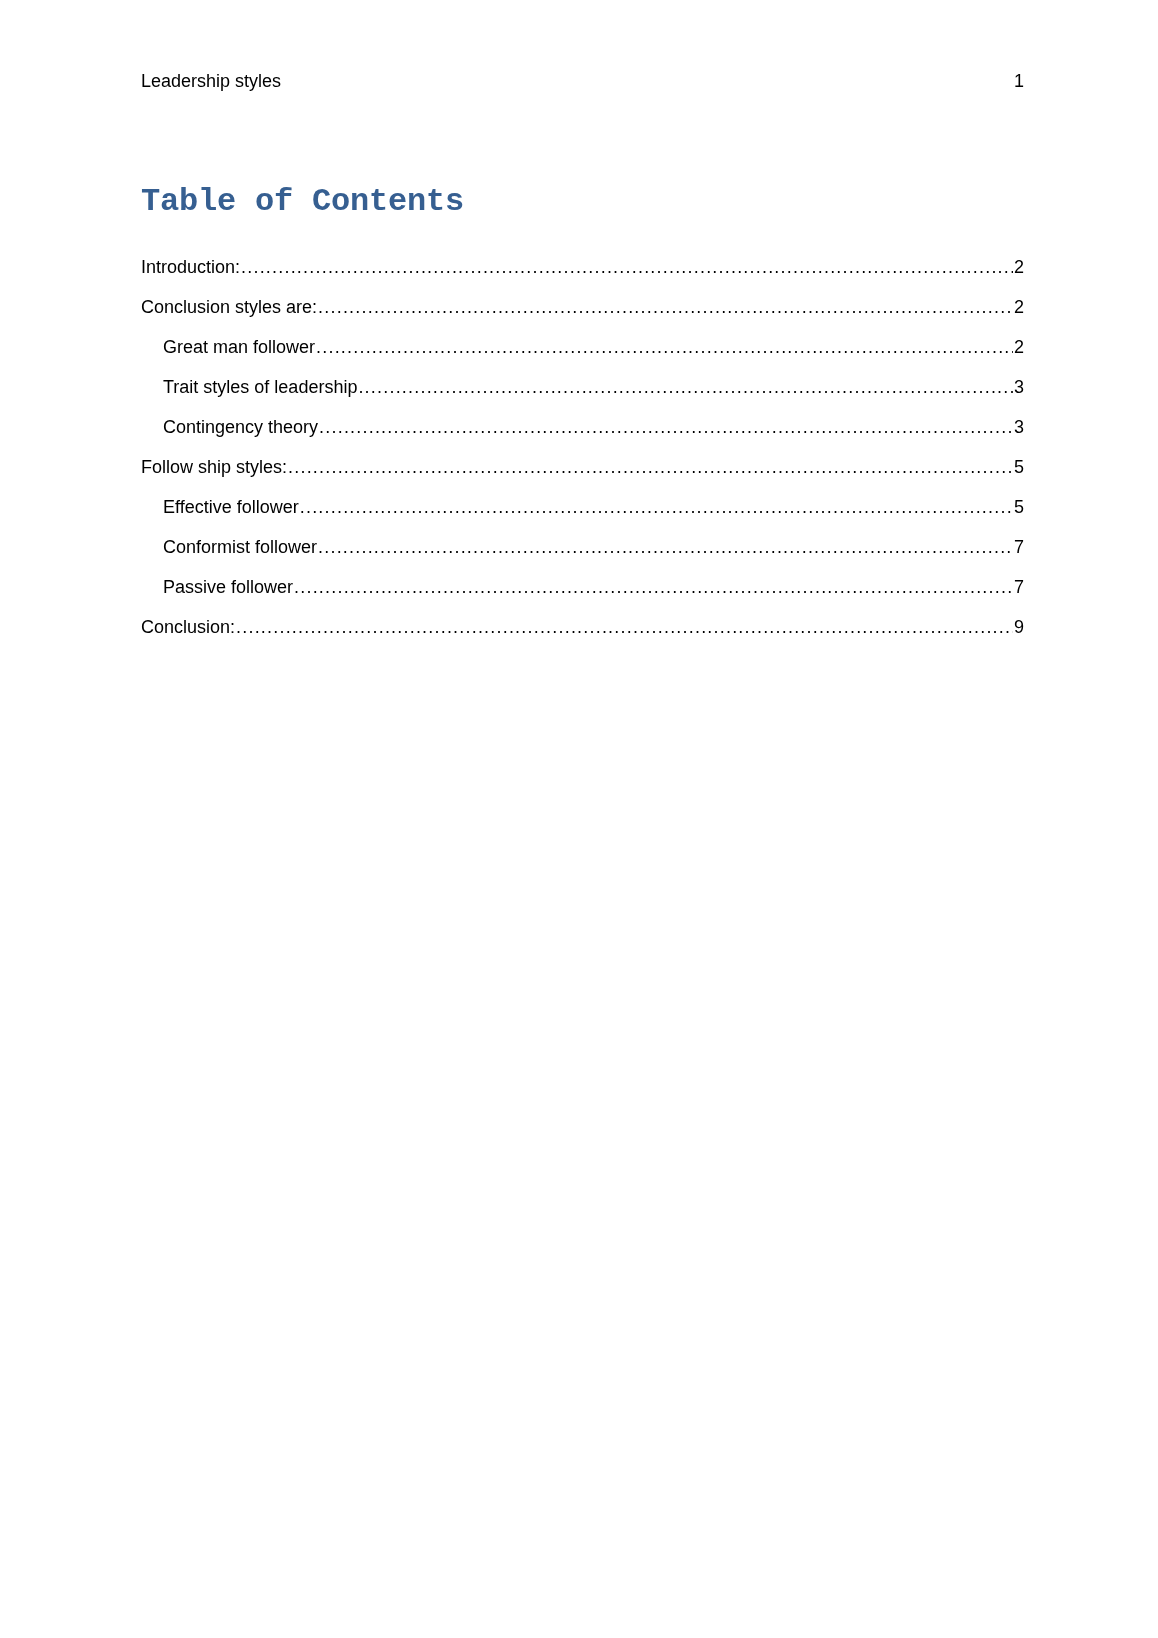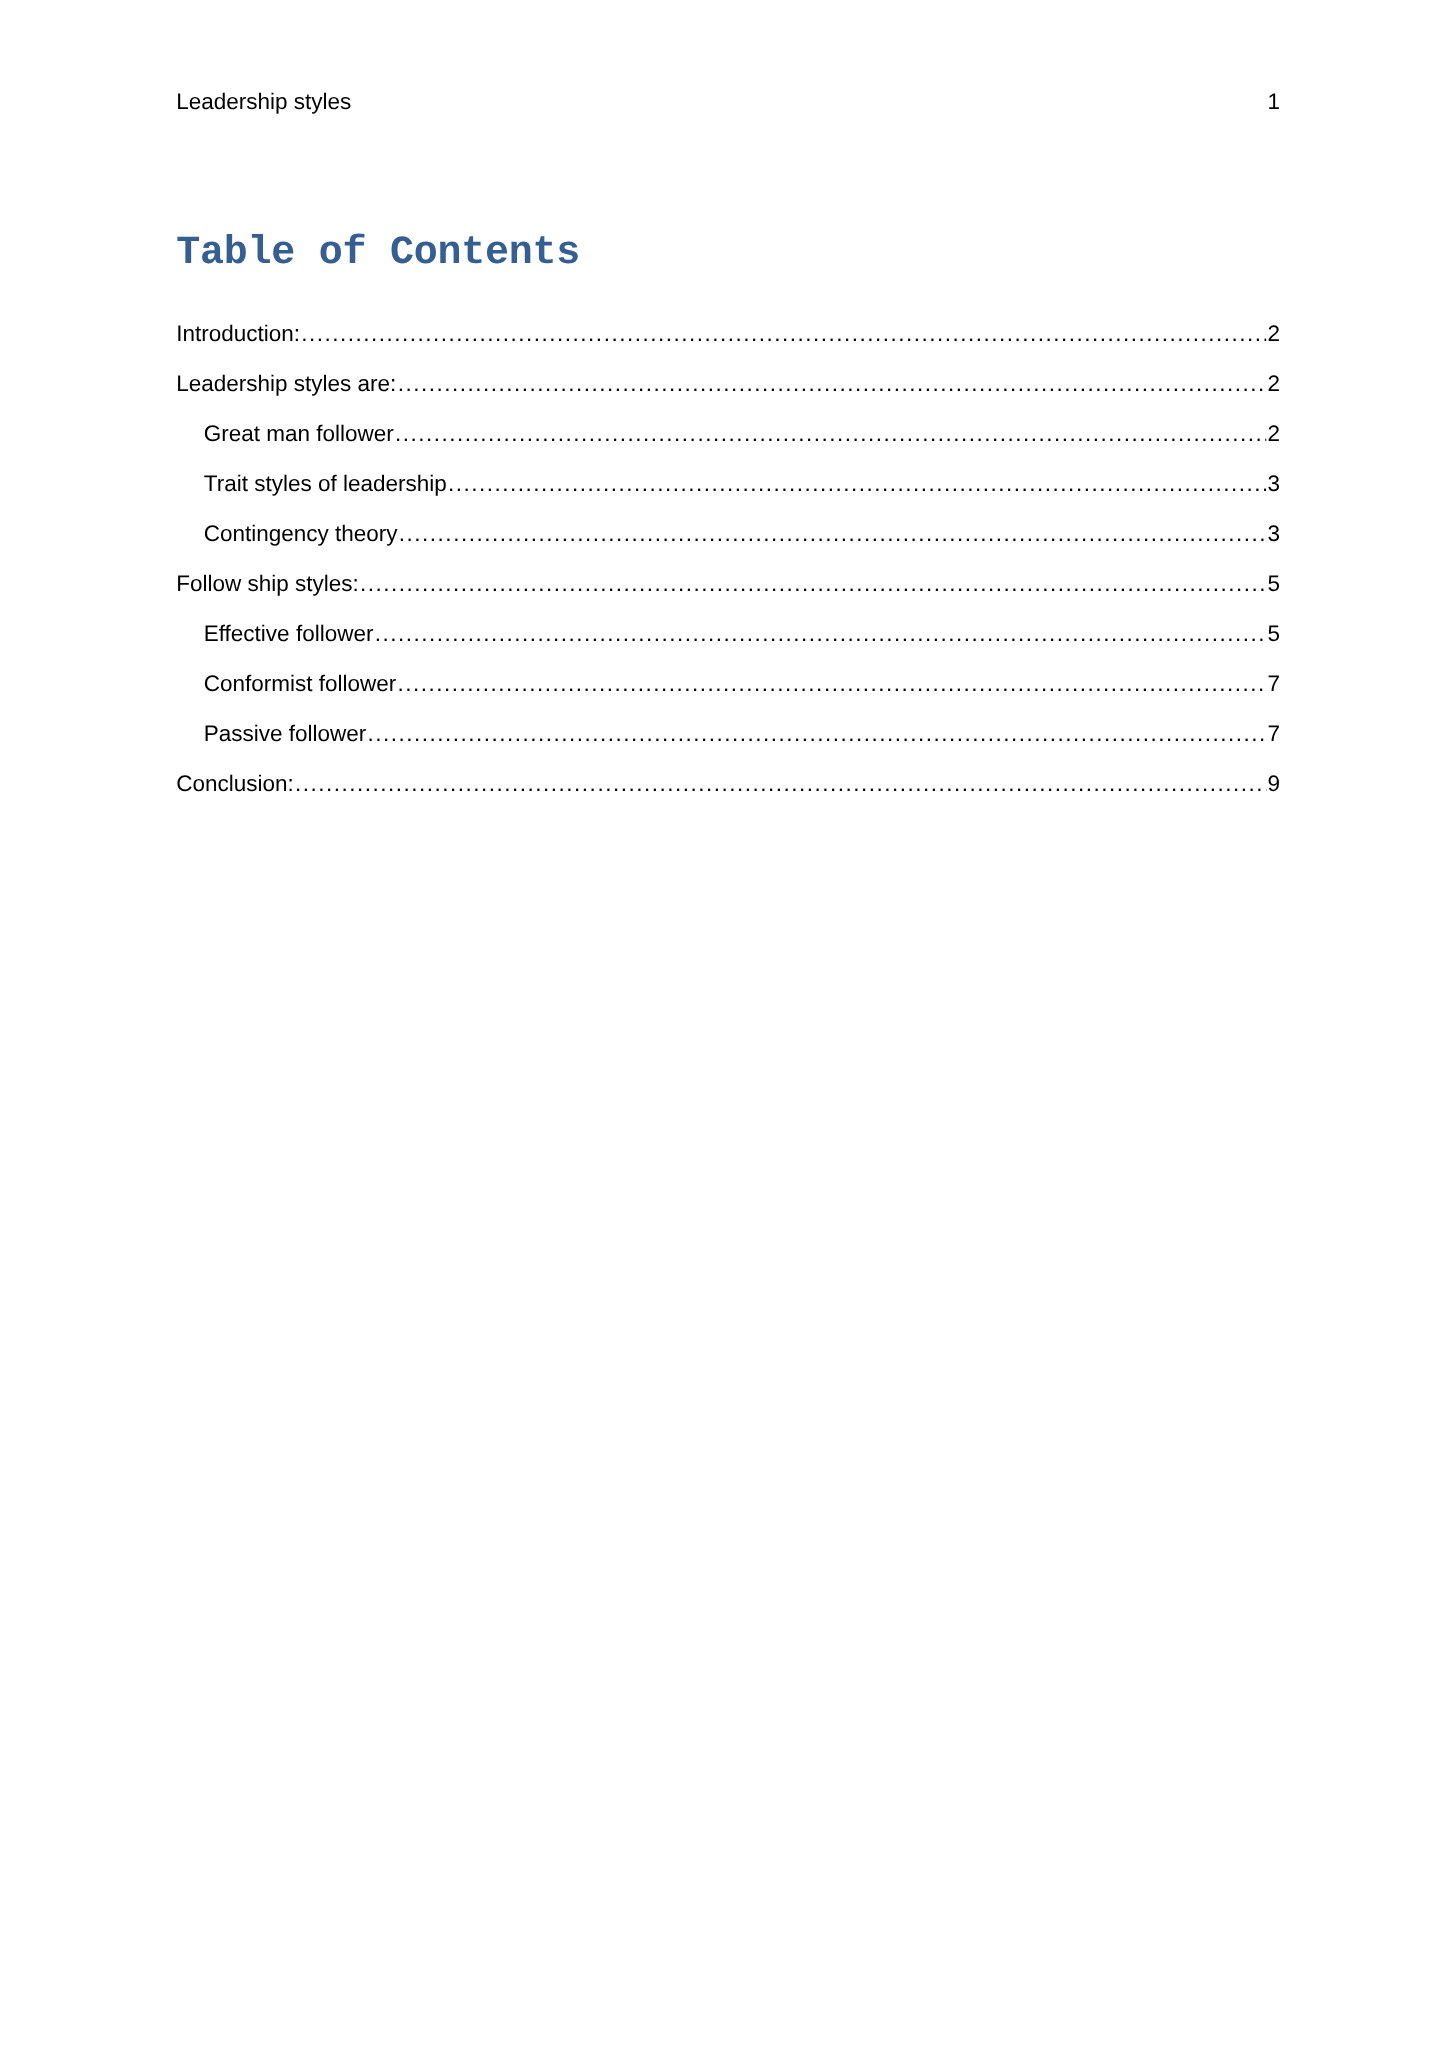--- a/index.html
+++ b/index.html
@@ -102,21 +102,21 @@
 
   <div class="toc-title" style="color: rgb(54, 95, 145);">Table of Contents</div>
 
   <div class="toc">
     <div class="toc-entry level-1">
       <span class="toc-label">Introduction:</span>
       <span class="toc-leader"></span>
       <span class="toc-page">2</span>
     </div>
     <div class="toc-entry level-1">
-      <span class="toc-label">Leadership styles are:</span>
+      <span class="toc-label">Conclusion styles are:</span>
       <span class="toc-leader"></span>
       <span class="toc-page">2</span>
     </div>
     <div class="toc-entry level-2">
       <span class="toc-label">Great man follower</span>
       <span class="toc-leader"></span>
       <span class="toc-page">2</span>
     </div>
     <div class="toc-entry level-2">
       <span class="toc-label">Trait styles of leadership</span>

